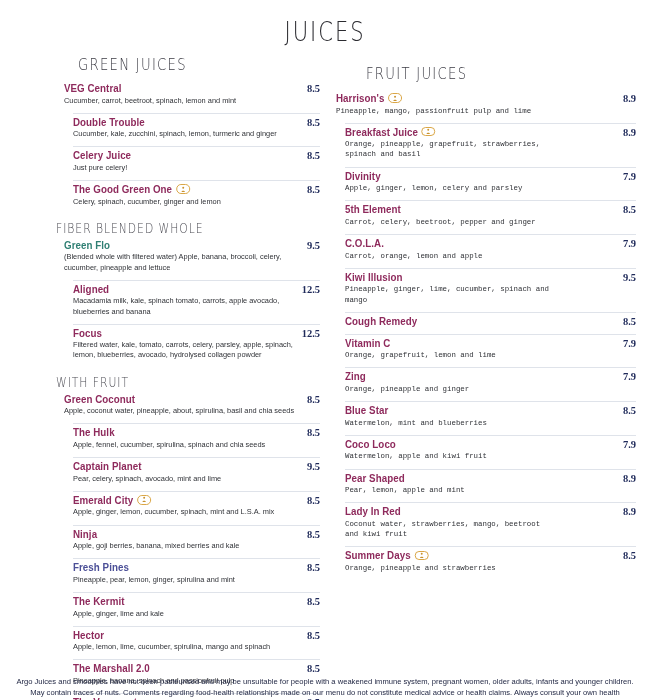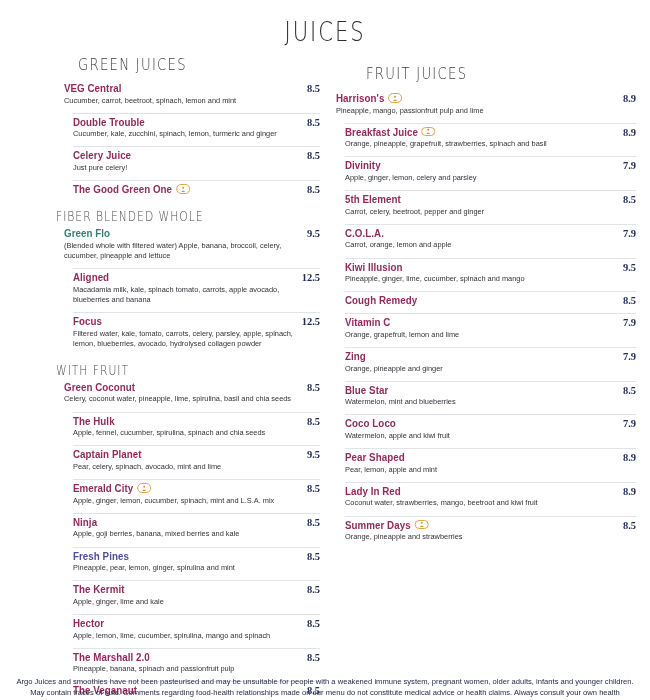--- a/index.html
+++ b/index.html
@@ -86,21 +86,21 @@
     padding-left: 6px;
   }
   .item-desc {
     font-family: "Liberation Sans", sans-serif;
     font-size: 7.4px;
     line-height: 1.38;
     color: #2f3136;
     margin-top: 1.5px;
     max-width: 232px;
   }
-  .col-right .item-desc { max-width: 205px; }
+  .col-right .item-desc { max-width: 205px; font-family: Liberation Mono, monospace; }
 
   .badge {
     display: inline-flex;
     align-items: center;
     justify-content: center;
     width: 15px; height: 9.5px;
     border: 1px solid #d9a441;
     border-radius: 5px;
     flex: none;
   }
@@ -162,20 +162,21 @@
                 <span>The Good Green One</span>
                 <span class="badge">
                   <svg width="7" height="7" viewBox="0 0 10 10">
                     <circle cx="5" cy="2.4" r="1.5" fill="#c8922f"></circle>
                     <path d="M2.4 8.6 C2.4 6.3 7.6 6.3 7.6 8.6 Z" fill="#c8922f"></path>
                   </svg>
                 </span>
               </div>
               <div class="item-price">8.5</div>
             </div>
+            <div class="item-desc">Celery, spinach, cucumber, ginger and lemon</div>
           </div>
         </div>
       <div id="left-subsections">
           <div class="section-head sub">FIBER BLENDED WHOLE</div>
           <div>
             <div class="item sub-first">
               <div class="item-row">
                 <div class="item-name teal">
                   <span>Green Flo</span>
                 </div>
@@ -204,21 +205,21 @@
           </div>
           <div class="section-head sub">WITH FRUIT</div>
           <div>
             <div class="item sub-first">
               <div class="item-row">
                 <div class="item-name">
                   <span>Green Coconut</span>
                 </div>
                 <div class="item-price">8.5</div>
               </div>
-              <div class="item-desc">Celery, coconut water, pineapple, lime, spirulina, basil and chia seeds</div>
+              <div class="item-desc">Apple, coconut water, pineapple, about, spirulina, basil and chia seeds</div>
             </div>
             <div class="item">
               <div class="item-row">
                 <div class="item-name">
                   <span>The Hulk</span>
                 </div>
                 <div class="item-price">8.5</div>
               </div>
               <div class="item-desc">Apple, fennel, cucumber, spirulina, spinach and chia seeds</div>
             </div>

